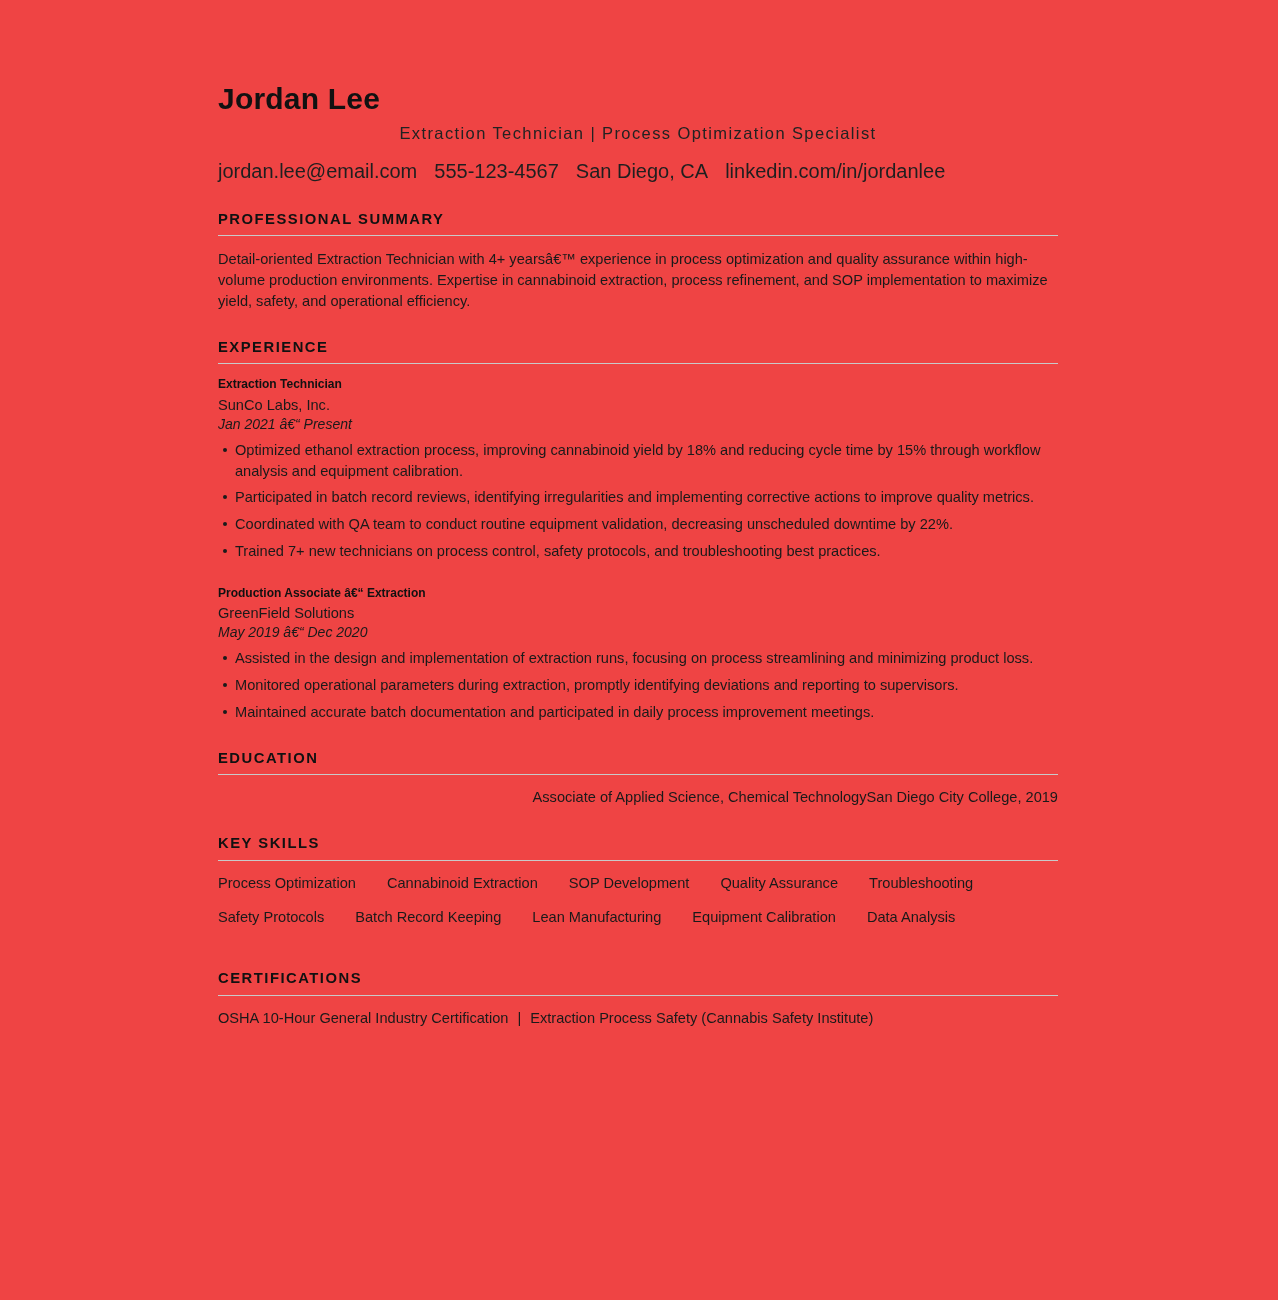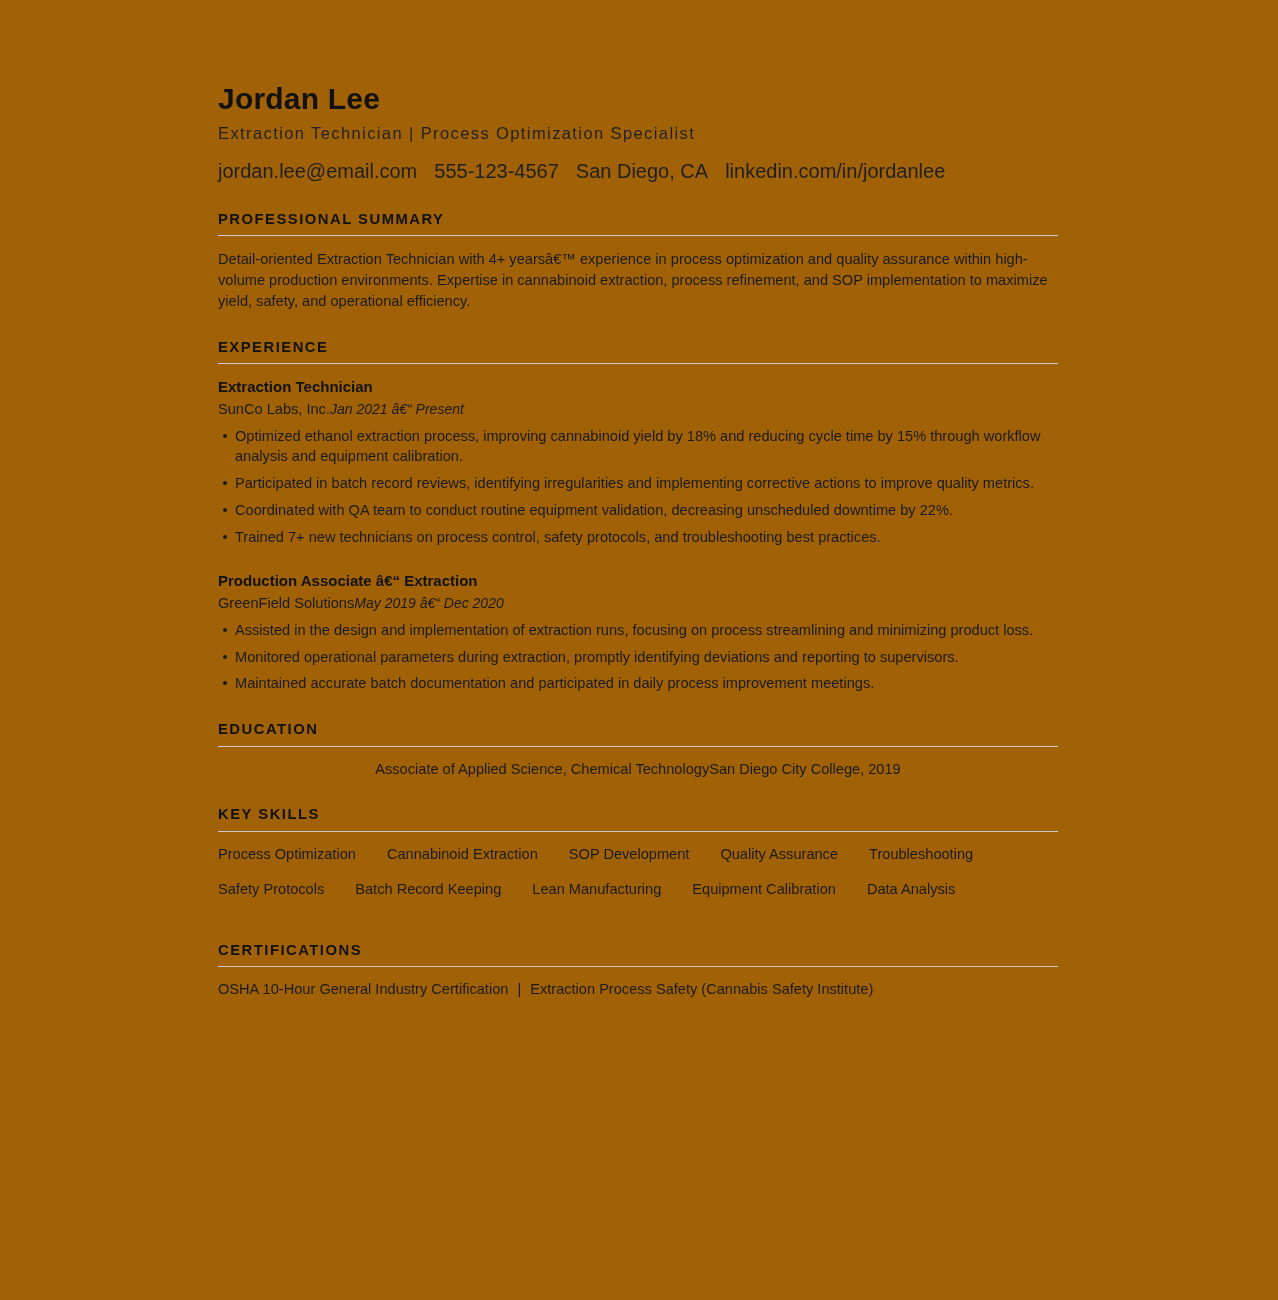--- a/index.html
+++ b/index.html
@@ -11,21 +11,21 @@
     width: 1278px;
     height: 1300px;
     font-family: "Liberation Sans", sans-serif;
     color: #1a1a1a;
     -webkit-font-smoothing: antialiased;
   }
   .page {
     width: 1278px;
     height: 1300px;
     position: relative;
-    background: #a16207;
+    background: #ef4444;
     box-sizing: border-box;
   }
   .resume {
     position: absolute;
     left: 218px;
     top: 82px;
     width: 840px;
   }
 
   
@@ -37,20 +37,21 @@
     line-height: 1.1;
     margin: 0 0 8px 0;
   }
   .subtitle {
     font-size: 16.5px;
     letter-spacing: 1.4px;
     color: #222222;
     line-height: 1.25;
     margin: 0 0 14px 0;
     font-weight: 400;
+    text-align: center;
   }
   .contact {
     font-size: 20px;
     color: #1f1f1f;
     line-height: 1.3;
     margin: 0 0 6px 0;
     display: flex;
     flex-wrap: wrap;
     align-items: baseline;
   }
@@ -81,31 +82,32 @@
     font-size: 14.6px;
     line-height: 1.42;
     color: #1a1a1a;
     margin: 0;
   }
 
   
   .job { margin-bottom: 4px; }
   .job + .job { margin-top: 24px; }
   .job-title {
-    font-size: 15px;
+    font-size: 12px;
     font-weight: bold;
     color: #111111;
     margin: 0 0 3px 0;
     line-height: 1.3;
   }
   .job-meta {
     display: flex;
-    justify-content: flex-start;
+    justify-content: flex-end;
     align-items: baseline;
     margin: 0 0 7px 0;
+    flex-direction: column;
   }
   .job-company {
     font-size: 14.6px;
     color: #1a1a1a;
     line-height: 1.3;
   }
   .job-dates {
     font-size: 14px;
     font-style: italic;
     color: #1a1a1a;
@@ -133,21 +135,21 @@
     top: 8px;
     width: 4px;
     height: 4px;
     border-radius: 50%;
     background: #1a1a1a;
   }
 
   
   .edu-row {
     display: flex;
-    justify-content: center;
+    justify-content: flex-end;
     align-items: baseline;
     font-size: 14.6px;
     color: #1a1a1a;
     line-height: 1.35;
   }
   .edu-right { white-space: nowrap; }
 
   
   .skills {
     display: flex;

